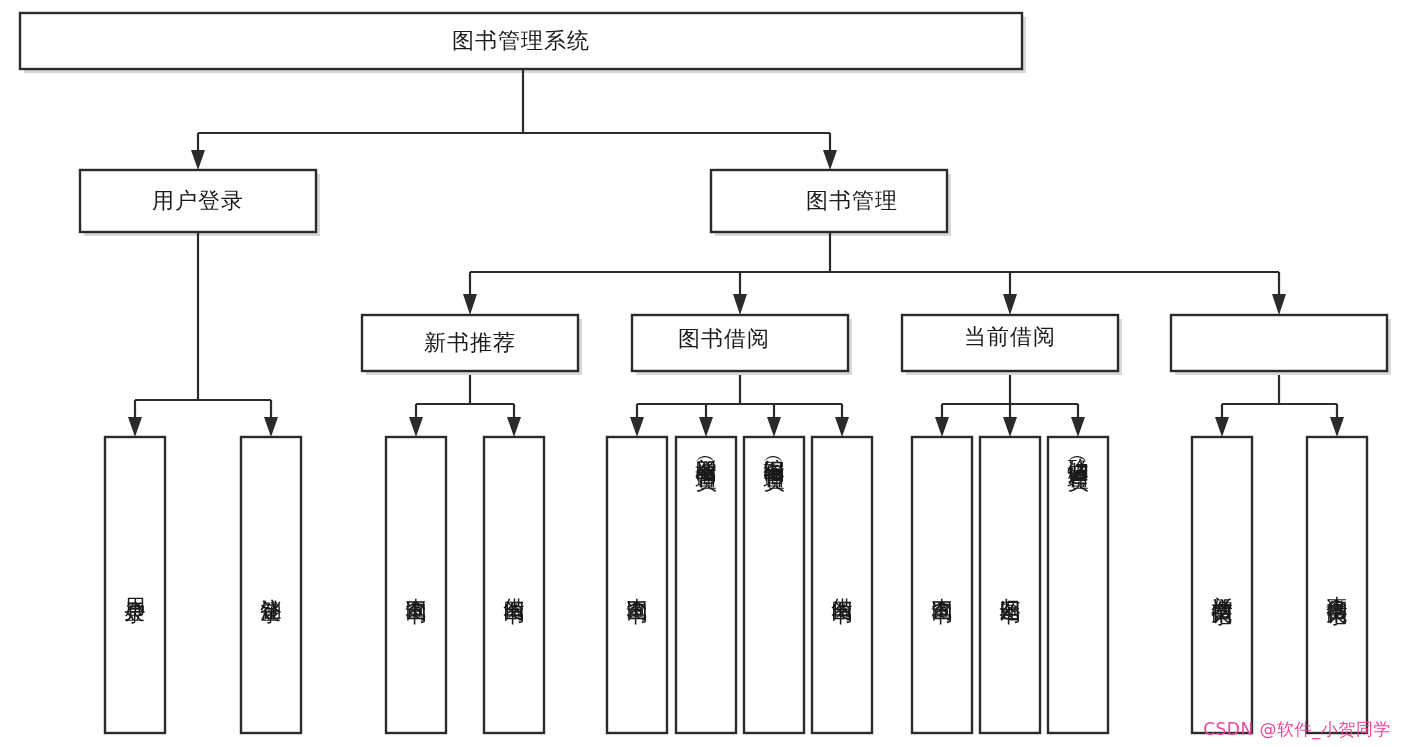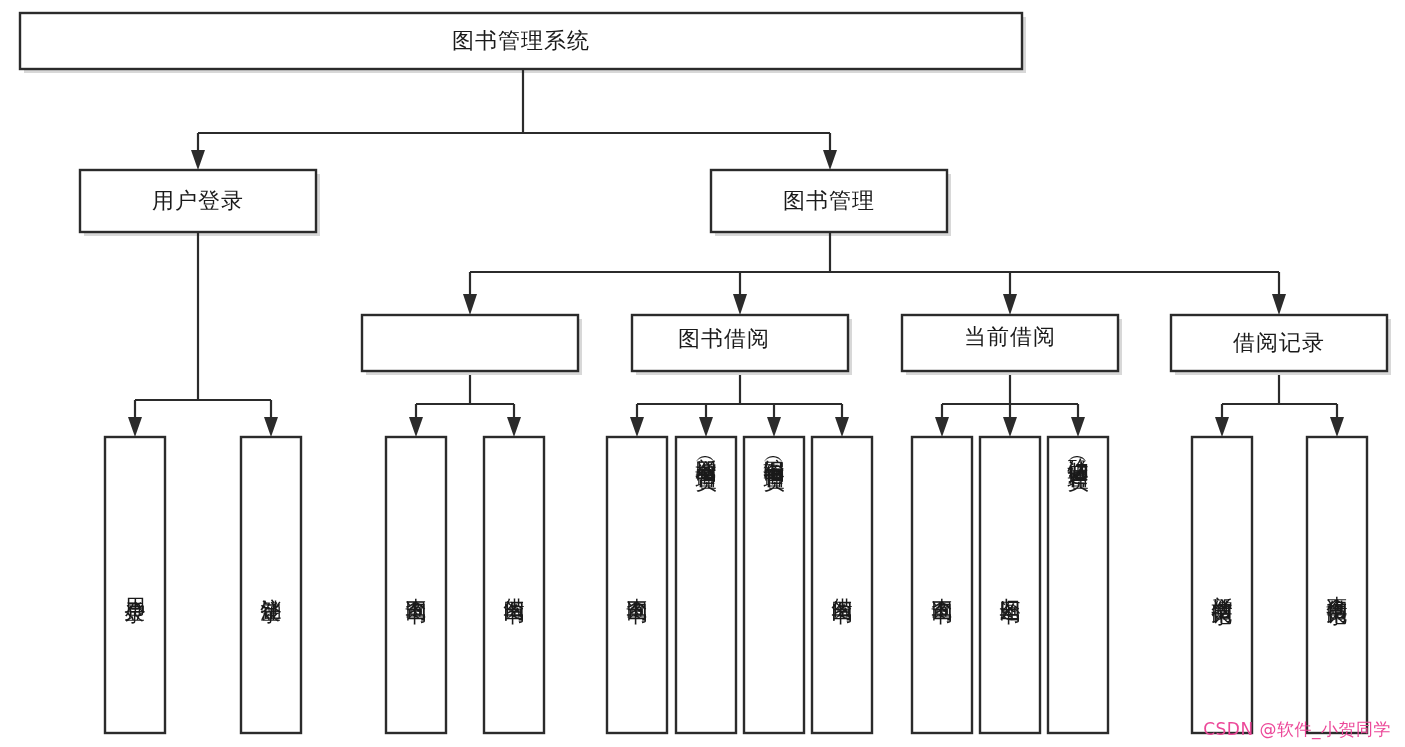--- a/index.html
+++ b/index.html
@@ -198,36 +198,36 @@
   </svg>
 
   <div class="hlabel-wrap" style="left:20px; top:13px; width:1002px; height:56px;">
     <span class="hlabel-text">图书管理系统</span>
   </div>
 
   <div class="hlabel-wrap" style="left:80px; top:170px; width:236px; height:62px;">
     <span class="hlabel-text">用户登录</span>
   </div>
 
-  <div class="hlabel-wrap" style="left:711px; top:170px; width:236px; height:62px;">
+  <div class="hlabel-wrap" style="left:734px; top:170px; width:236px; height:62px;">
     <span class="hlabel-text">图书管理</span>
   </div>
 
+  <div class="hlabel-wrap" style="left:362px; top:315px; width:216px; height:56px;">
+    <span class="hlabel-text">新书推荐</span>
+  </div>
 
   <div class="hlabel-wrap" style="left:616px; top:315px; width:216px; height:48px;">
     <span class="hlabel-text">图书借阅</span>
   </div>
 
   <div class="hlabel-wrap" style="left:902px; top:315px; width:216px; height:44px;">
     <span class="hlabel-text">当前借阅</span>
   </div>
 
-  <div class="hlabel-wrap" style="left:1171px; top:315px; width:216px; height:56px;">
-    <span class="hlabel-text">借阅记录</span>
-  </div>
 
   <div class="vlabel-wrap" style="left:105px; top:437px; width:60px; height:296px; align-items:center;">
     <span class="vlabel-text">用户登录</span>
   </div>
 
   <div class="vlabel-wrap" style="left:241px; top:437px; width:60px; height:296px; align-items:center;">
     <span class="vlabel-text">注销登录</span>
   </div>
 
   <div class="vlabel-wrap" style="left:386px; top:437px; width:60px; height:296px; align-items:center;">

